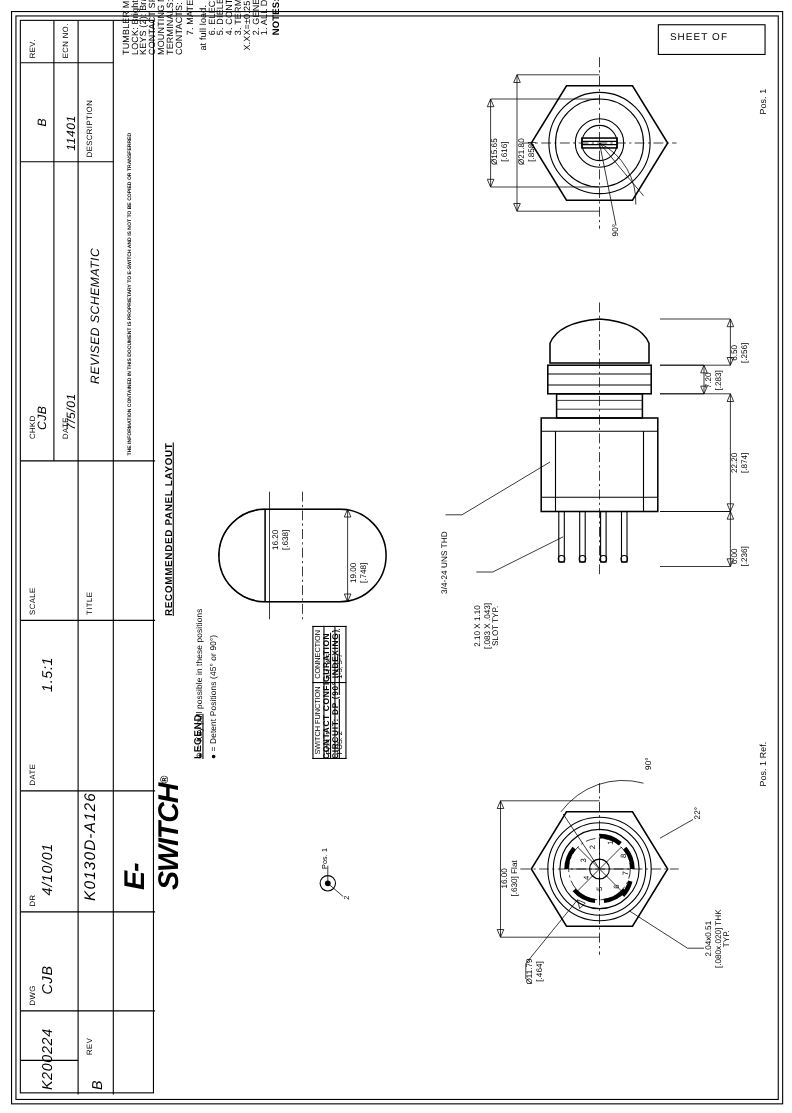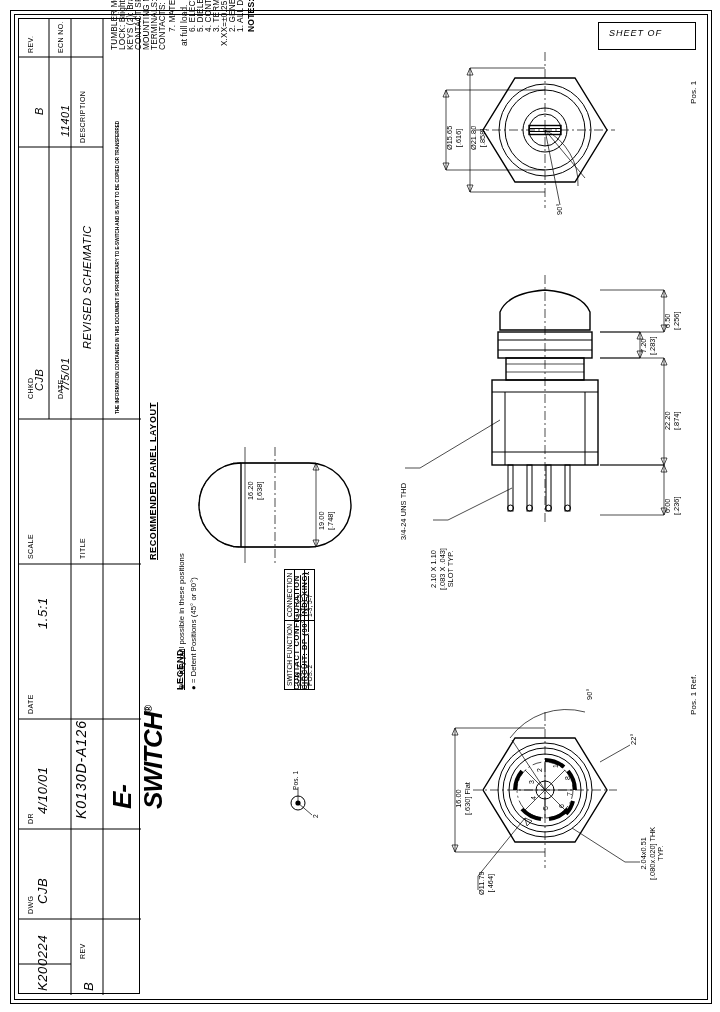--- a/index.html
+++ b/index.html
@@ -38,21 +38,21 @@
   svg{position:absolute;left:0;top:0;overflow:visible;}
   .s{fill:none;stroke:#000;stroke-width:1;}
   .sf{fill:none;stroke:#000;stroke-width:1.4;}
   .thin{fill:none;stroke:#000;stroke-width:.7;}
   .cl{fill:none;stroke:#000;stroke-width:.7;stroke-dasharray:9 3 2 3;}
   .hid{fill:none;stroke:#000;stroke-width:.8;stroke-dasharray:4 3;}
   .fat{fill:none;stroke:#000;stroke-width:4;stroke-linecap:butt;}
 
   
   #sheetof{left:598px;top:22px;width:96px;height:26px;border:1px solid #000;}
-  #sheetof span{position:absolute;left:10px;top:5px;font-size:9px;letter-spacing:1px;font-style:italic;}
+  #sheetof span{position:absolute;left:10px;top:5px;font-size:9px;letter-spacing:1px;}
 
   
   .prop{font-size:4.6px;line-height:5.6px;white-space:nowrap;font-weight:bold;
         transform-origin:0 0;transform:rotate(-90deg);position:absolute;}
 
   
   #logo{position:absolute;transform-origin:0 0;transform:rotate(-90deg);
         font-size:26px;font-weight:bold;font-style:italic;letter-spacing:-1px;
         font-family:"Liberation Sans",sans-serif;}
   #logo .reg{font-size:10px;vertical-align:super;}

